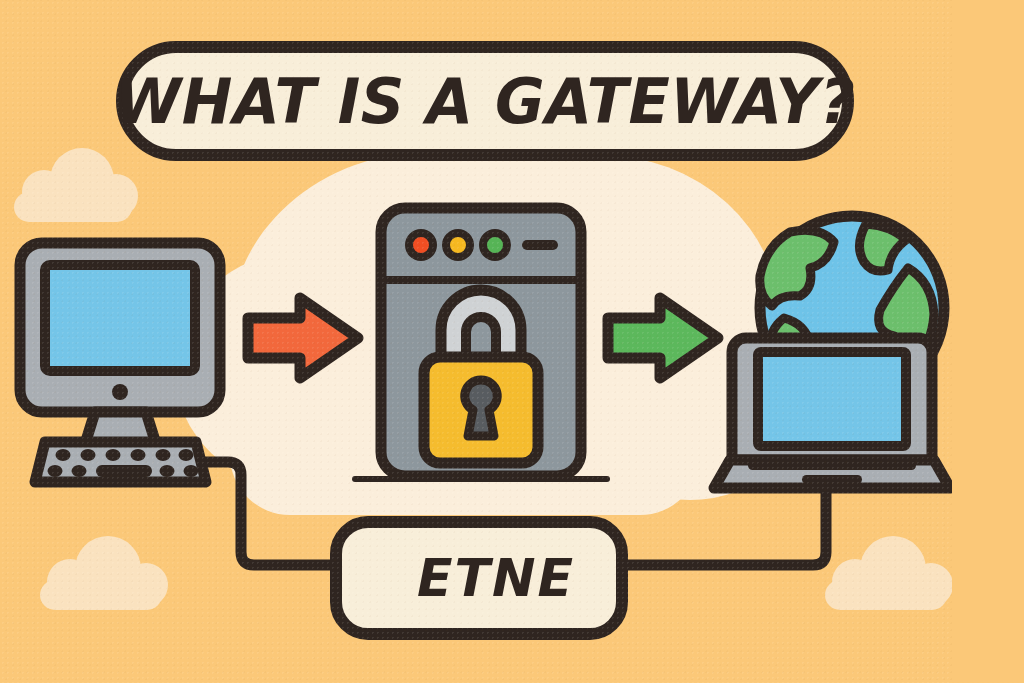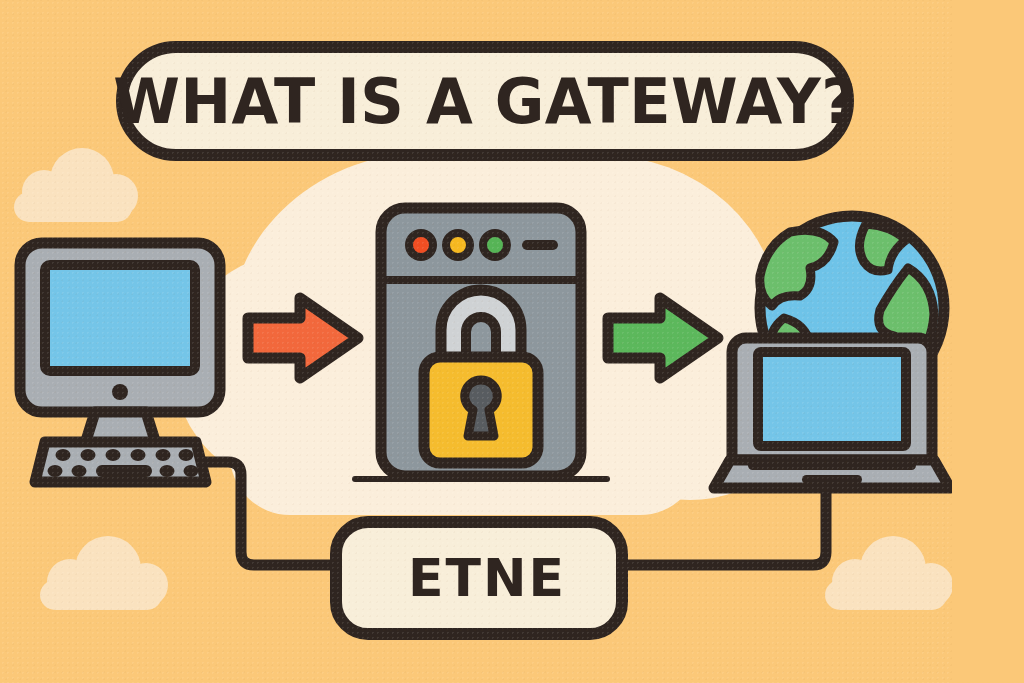--- a/index.html
+++ b/index.html
@@ -2,21 +2,21 @@
 <html><head>
 <meta charset="utf-8">
 <title>What is a Gateway</title>
 <style>
   html,body{margin:0;padding:0;}
   body{
     width:1024px;height:683px;overflow:hidden;
     font-family:"Liberation Sans", sans-serif;
     background:#fbc878;
   }
-  #stage{position:relative;width:952px;height:683px;overflow:hidden;}
+  #stage{position:relative;width:952px;height:683px;overflow:hidden;font-style:italic;}
   #scene{position:absolute;inset:0;}
   .noise{
     position:absolute;inset:0;pointer-events:none;
     background-image:
       radial-gradient(rgba(255,255,255,.16) 1px, transparent 1px),
       radial-gradient(rgba(120,80,30,.07) 1px, transparent 1px);
     background-size:5px 5px, 7px 7px;
     background-position:0 0, 3px 4px;
     mix-blend-mode:normal;opacity:.55;
   }
@@ -29,21 +29,21 @@
     white-space:nowrap;
     pointer-events:none;
     font-family:"DejaVu Sans", sans-serif;
   }
   #title-text{
     left:122px;top:47px;width:726px;height:108px;
     font-size:63px;letter-spacing:.5px;
     transform:scaleX(.96);
   }
   #etne-text{
-    left:344px;top:522px;width:286px;height:112px;
+    left:353px;top:522px;width:286px;height:112px;
     font-size:52px;letter-spacing:2px;
   }
 </style>
 </head>
 <body>
 
 <div id="stage">
 
   <svg id="scene" viewBox="0 0 1024 683" width="1024" height="683" xmlns="http://www.w3.org/2000/svg">
 

